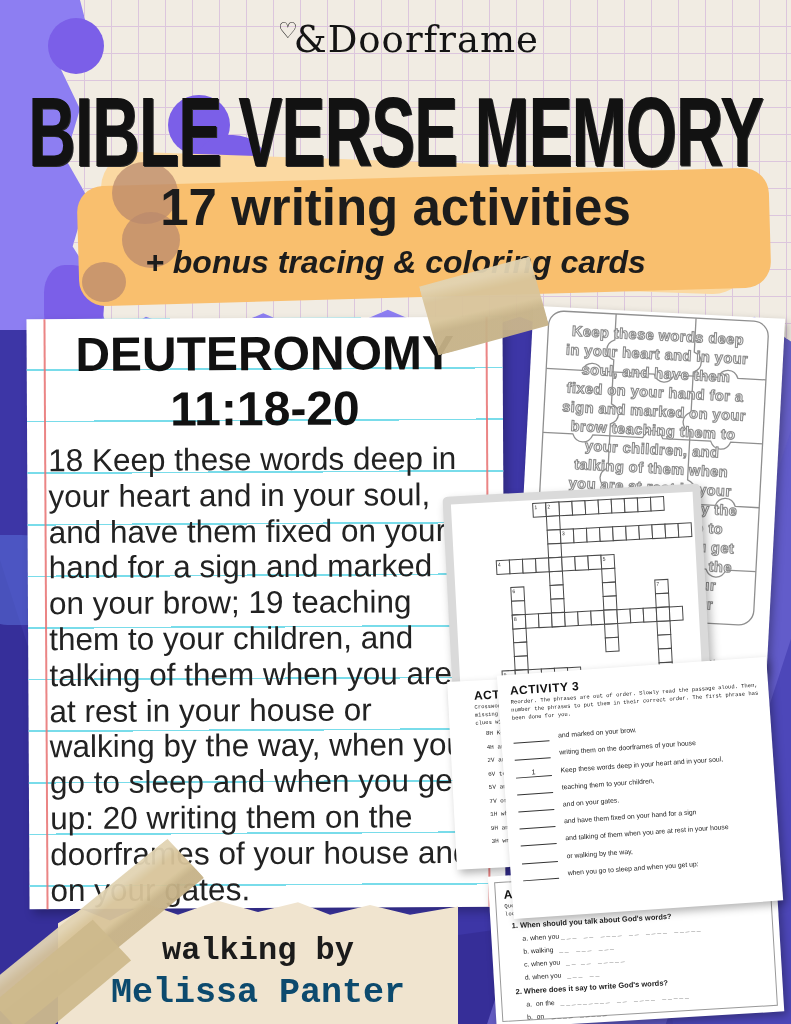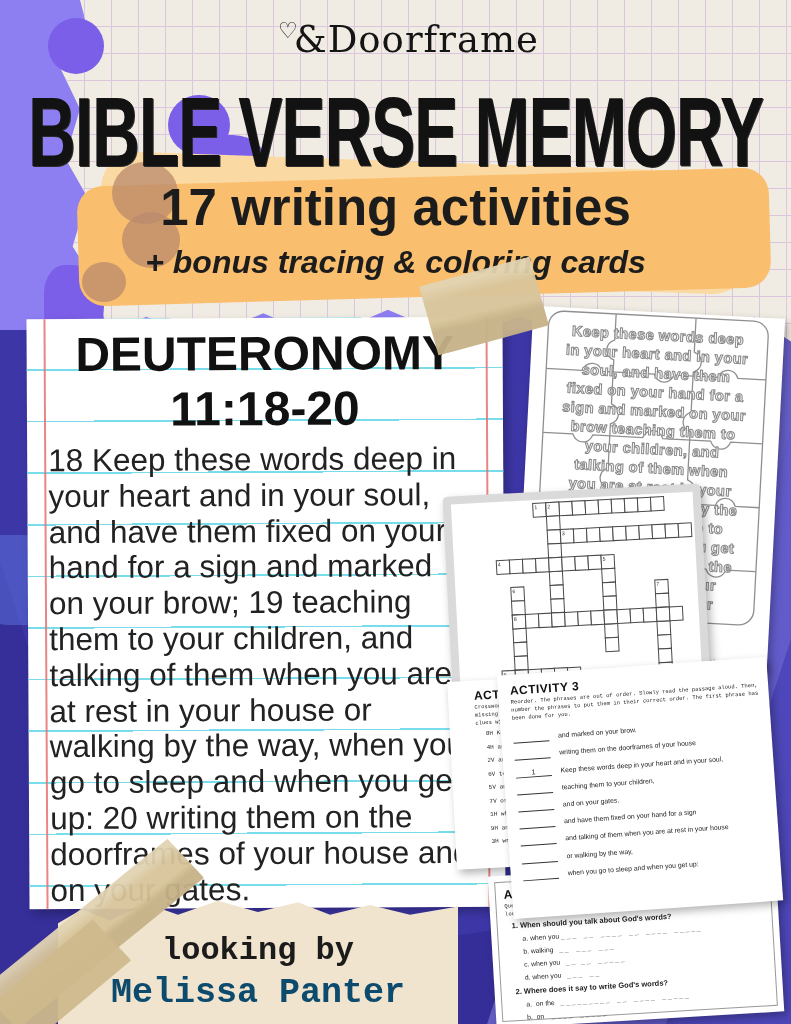--- a/index.html
+++ b/index.html
@@ -391,19 +391,19 @@
         <span class="ph-text">or walking by the way,</span>
       </div>
       <div class="a3row">
         <span class="ph-blank"></span>
         <span class="ph-text">when you go to sleep and when you get up:</span>
       </div>
     </div>
 </section>
 
 <div class="abs credit-card">
-  <div class="credit-line1">looking by</div>
+  <div class="credit-line1">walking by</div>
   <div class="credit-line2">Melissa Panter</div>
 </div>
 
 <div class="abs tape tape-top"></div>
 <div class="abs tape tape-bl1"></div>
 <div class="abs tape tape-bl2"></div>
 
 </body></html>

